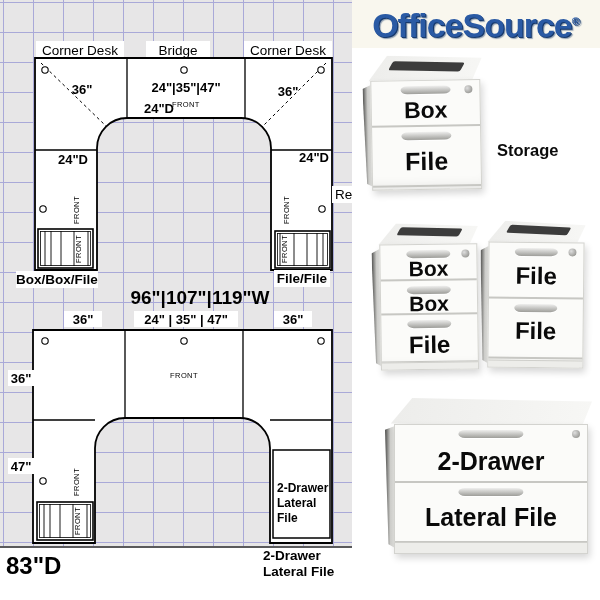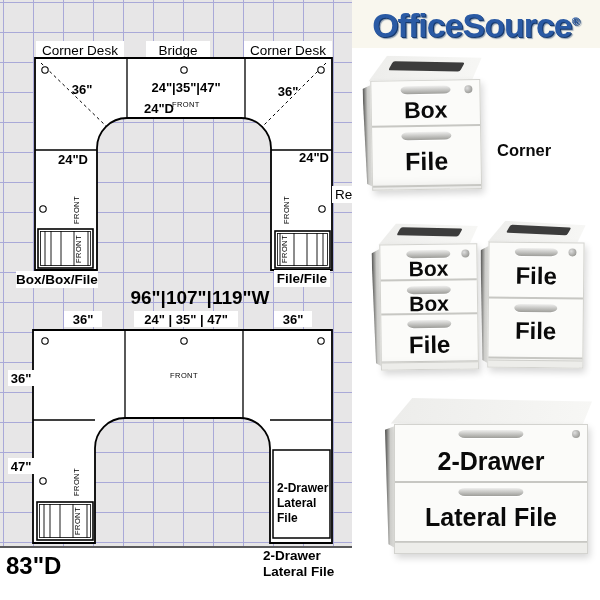--- a/index.html
+++ b/index.html
@@ -186,21 +186,21 @@
     </div>
     <div class="drawer" style="height:60px;">
       <div class="handle"></div>
       <div class="dlabel" style="top:20px;font-size:25px;">File</div>
     </div>
     <div class="lock"></div>
   </div>
 </div>
 
 <div class="caption">
-  <div>Corner</div>
+  <div>Storage</div>
 </div>
 
 <div class="cab" style="left:368px;top:222px;width:112px;height:152px;transform:rotate(-.8deg);">
   <div class="c-top" style="height:26px;clip-path:polygon(10% 86%,26% 4%,99% 18%,90% 100%);"></div>
   <div class="c-slot" style="left:28%;top:6px;width:56%;height:8px;"></div>
   <div class="c-side" style="left:4px;top:26px;width:9px;height:118px;clip-path:polygon(0 4%,100% 0,100% 100%,35% 97%);"></div>
   <div class="c-front" style="left:12px;top:22px;width:96px;height:124px;">
     <div class="drawer" style="height:36px;">
       <div class="handle"></div>
       <div class="dlabel" style="top:12px;font-size:21px;">Box</div>

